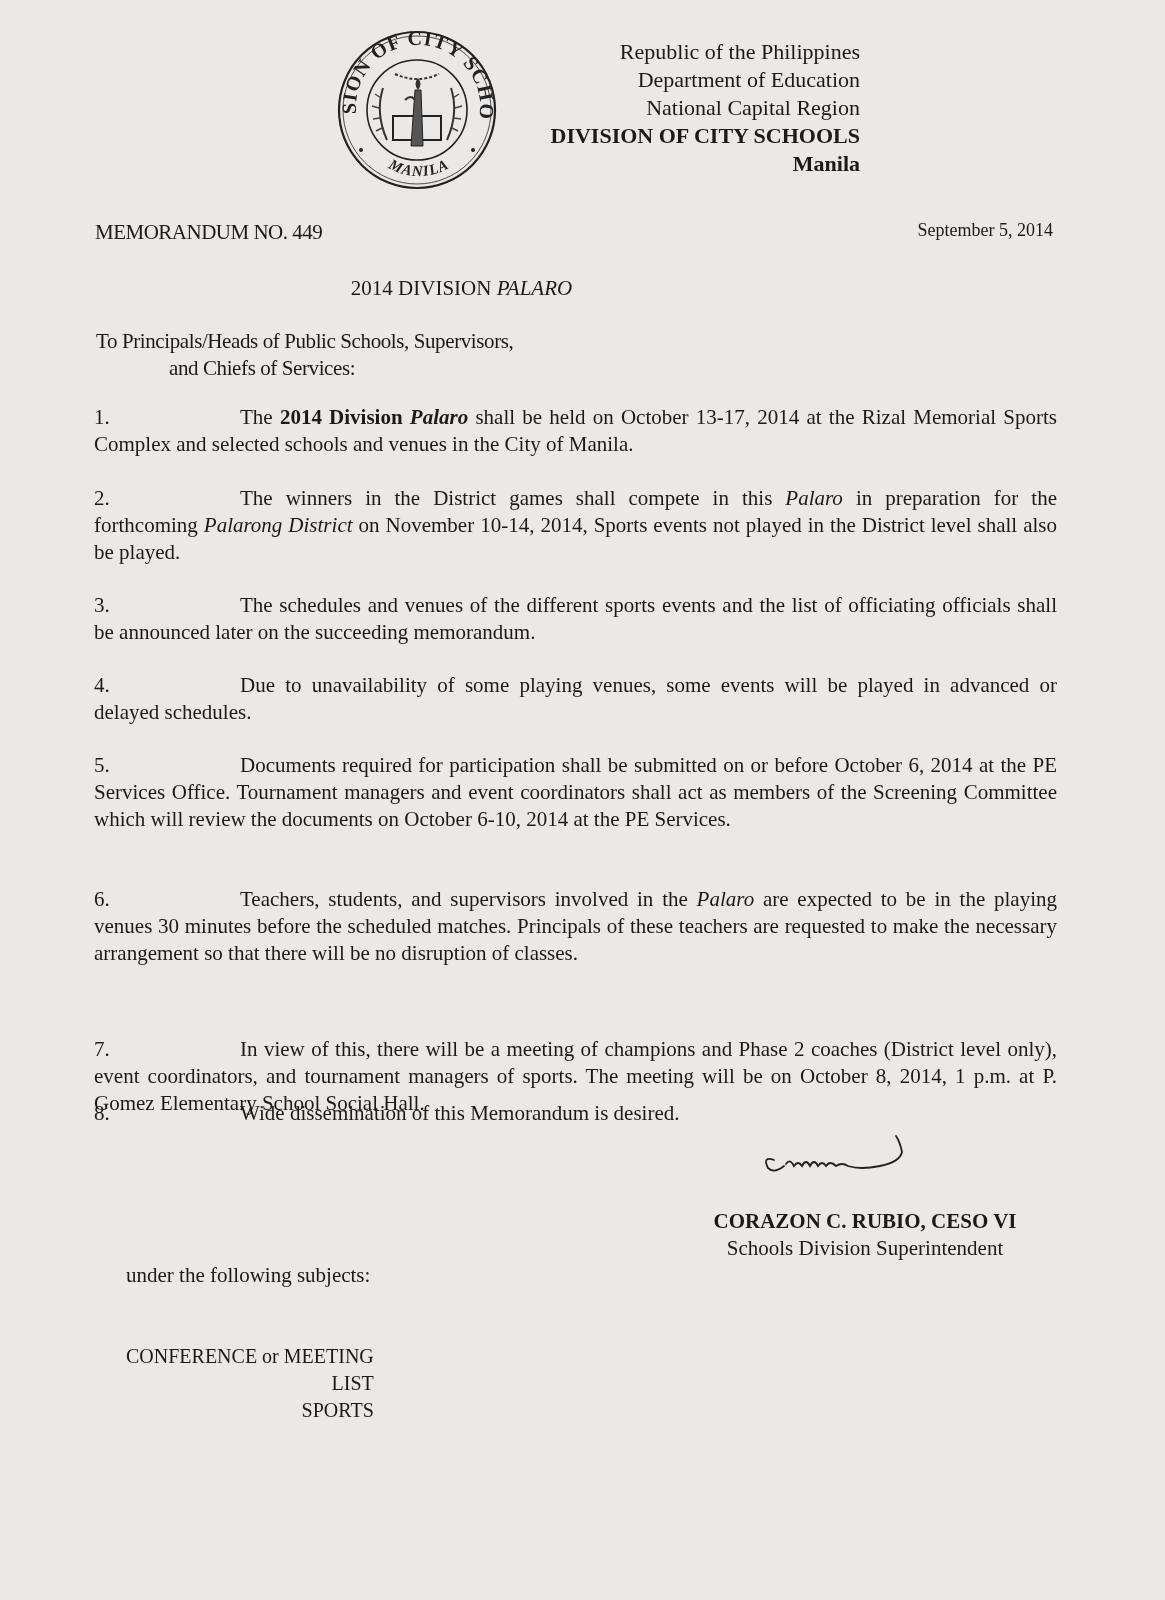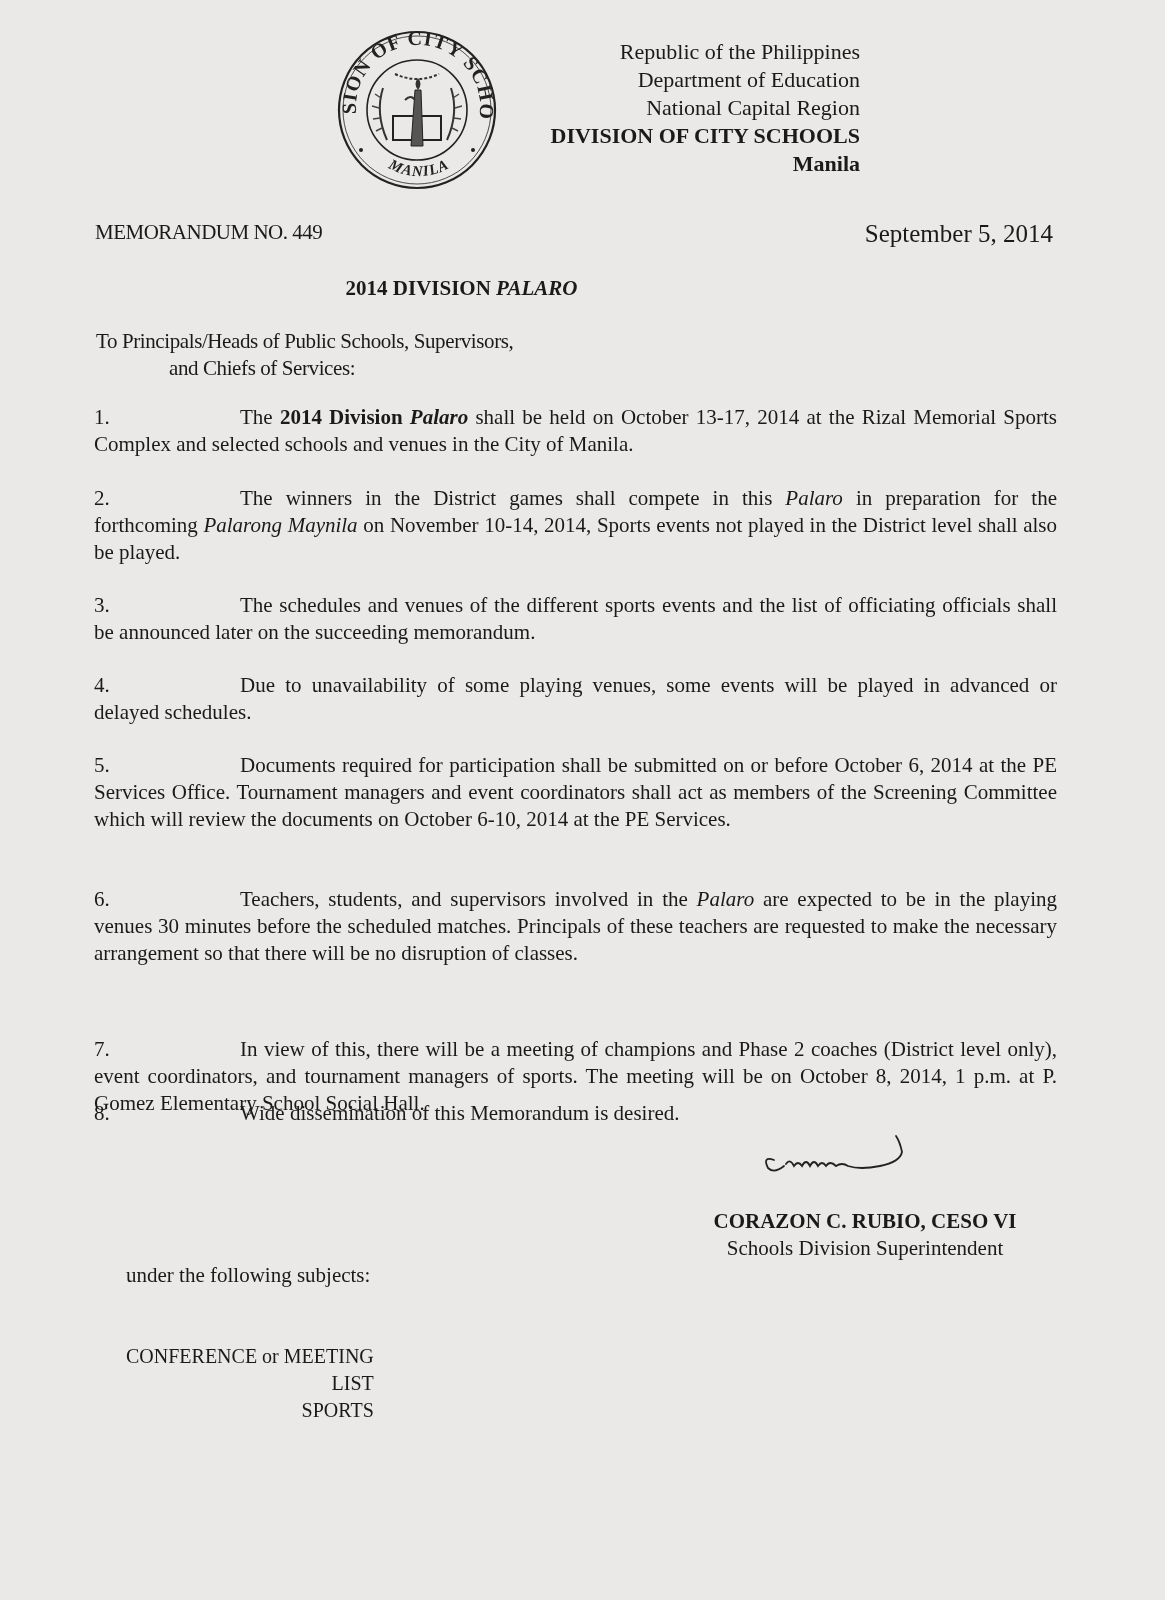--- a/index.html
+++ b/index.html
@@ -9,22 +9,22 @@
     position: relative;
     overflow: hidden;
     font-family: "Liberation Serif", "DejaVu Serif", serif;
     color: #1a1a1a;
   }
   .abs { position: absolute; }
   .seal { left: 335px; top: 28px; width: 165px; height: 165px; }
   .letterhead { left: 500px; top: 38px; width: 360px; text-align: right; font-size: 22px; line-height: 28px; }
   .letterhead .bold { font-weight: bold; }
   .memo-no { left: 95px; top: 220px; font-size: 21px; letter-spacing: -0.5px; }
-  .memo-date { right: 112px; top: 220px; font-size: 25px; }
-  .title { left: 0; width: 923px; top: 276px; text-align: center; font-size: 21px; font-weight: bold; }
+  .memo-date { right: 112px; top: 220px; font-size: 18px; }
+  .title { left: 0; width: 923px; top: 276px; text-align: center; font-size: 21px; font-weight: normal; }
   .title i { font-style: italic; }
   .addressee { left: 96px; top: 328px; font-size: 21px; line-height: 27px; letter-spacing: -0.4px; }
   .addressee .l2 { padding-left: 73px; }
   .para { left: 94px; width: 963px; font-size: 21px; line-height: 27px; text-align: justify; text-align-last: left; }
   .para .num { display: inline-block; width: 146px; }
   .bold { font-weight: bold; }
   .ital { font-style: italic; }
   .sig { left: 750px; top: 1130px; width: 200px; height: 50px; }
   .signer { left: 660px; top: 1184px; width: 410px; text-align: center; font-size: 21px; line-height: 27px; }
   .signer .name { font-weight: bold; margin-top: 24px; }
@@ -87,21 +87,21 @@
 <div class="abs addressee">
   <div>To Principals/Heads of Public Schools, Supervisors,</div>
   <div class="l2">and Chiefs of Services:</div>
 </div>
 
 <div class="abs para" style="top:404px;">
   <span class="num">1.</span><span>The </span><span class="bold">2014 Division </span><span class="bold ital">Palaro</span><span> shall be held on October 13-17, 2014 at the Rizal Memorial Sports Complex and selected schools and venues in the City of Manila.</span>
 </div>
 
 <div class="abs para" style="top:485px;">
-  <span class="num">2.</span><span>The winners in the District games shall compete in this </span><span class="ital">Palaro</span><span> in preparation for the forthcoming </span><span class="ital">Palarong Maynila</span><span> on November 10-14, 2014, Sports events not played in the District level shall also be played.</span>
+  <span class="num">2.</span><span>The winners in the District games shall compete in this </span><span class="ital">Palaro</span><span> in preparation for the forthcoming </span><span class="ital">Palarong District</span><span> on November 10-14, 2014, Sports events not played in the District level shall also be played.</span>
 </div>
 
 <div class="abs para" style="top:592px;">
   <span class="num">3.</span><span>The schedules and venues of the different sports events and the list of officiating officials shall be announced later on the succeeding memorandum.</span>
 </div>
 
 <div class="abs para" style="top:672px;">
   <span class="num">4.</span><span>Due to unavailability of some playing venues, some events will be played in advanced or delayed schedules.</span>
 </div>
 

